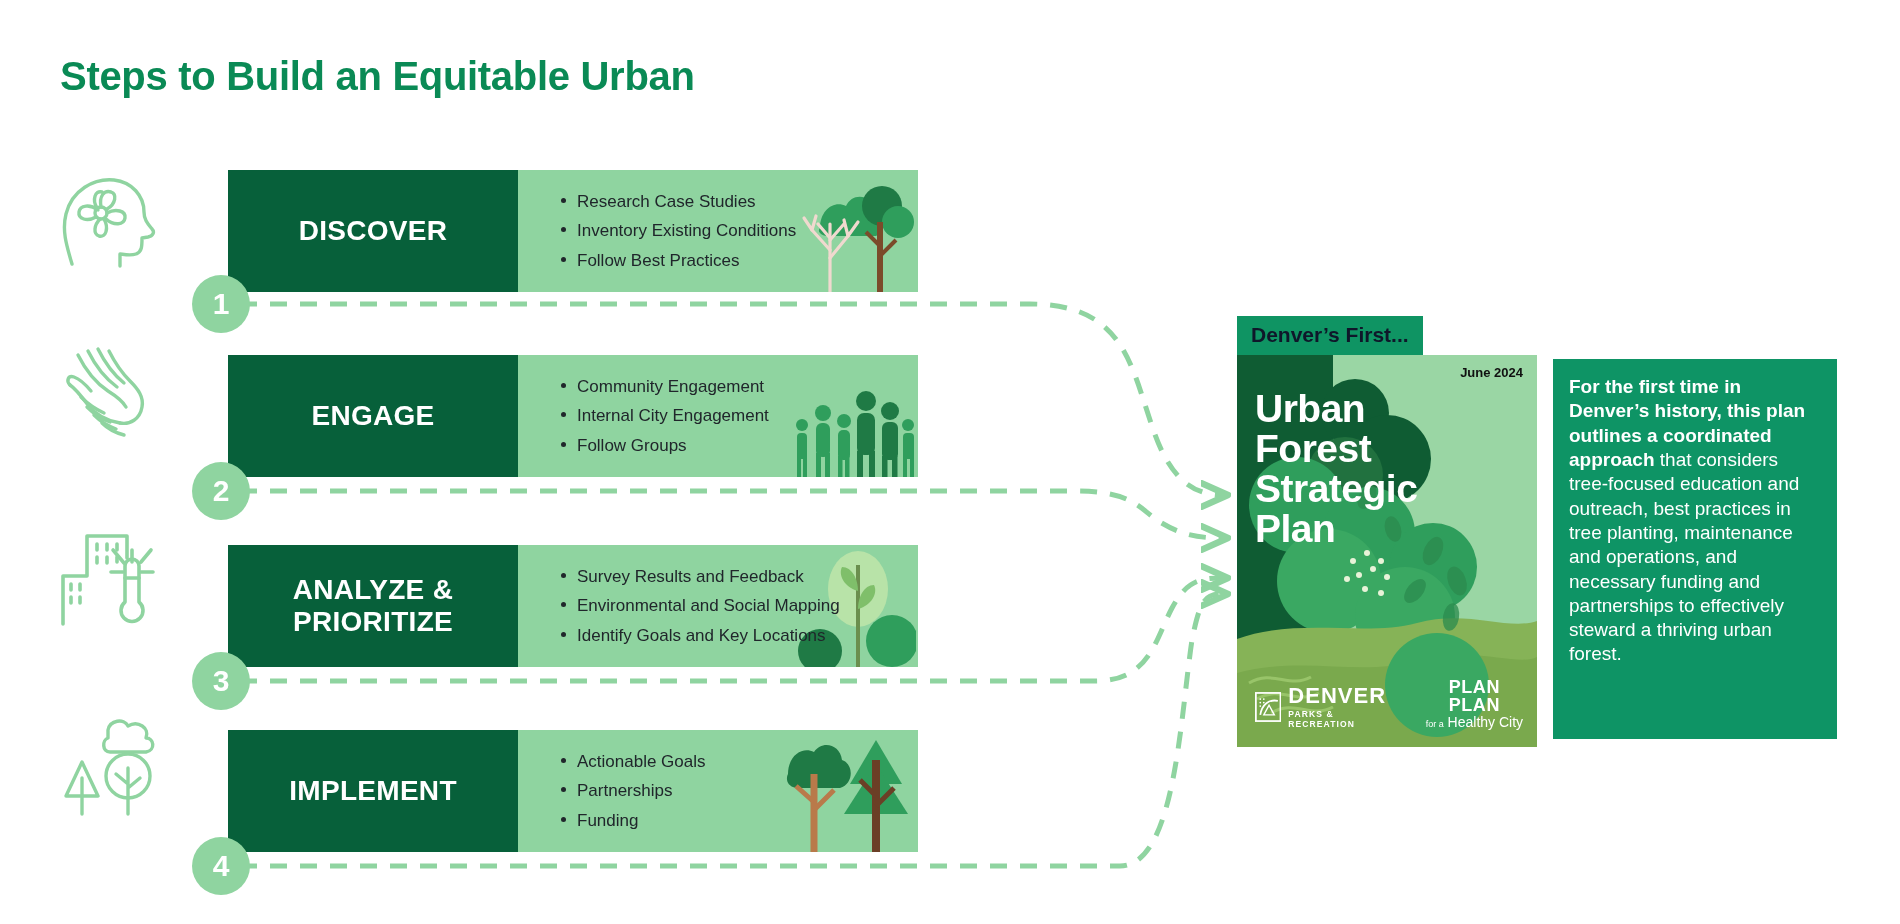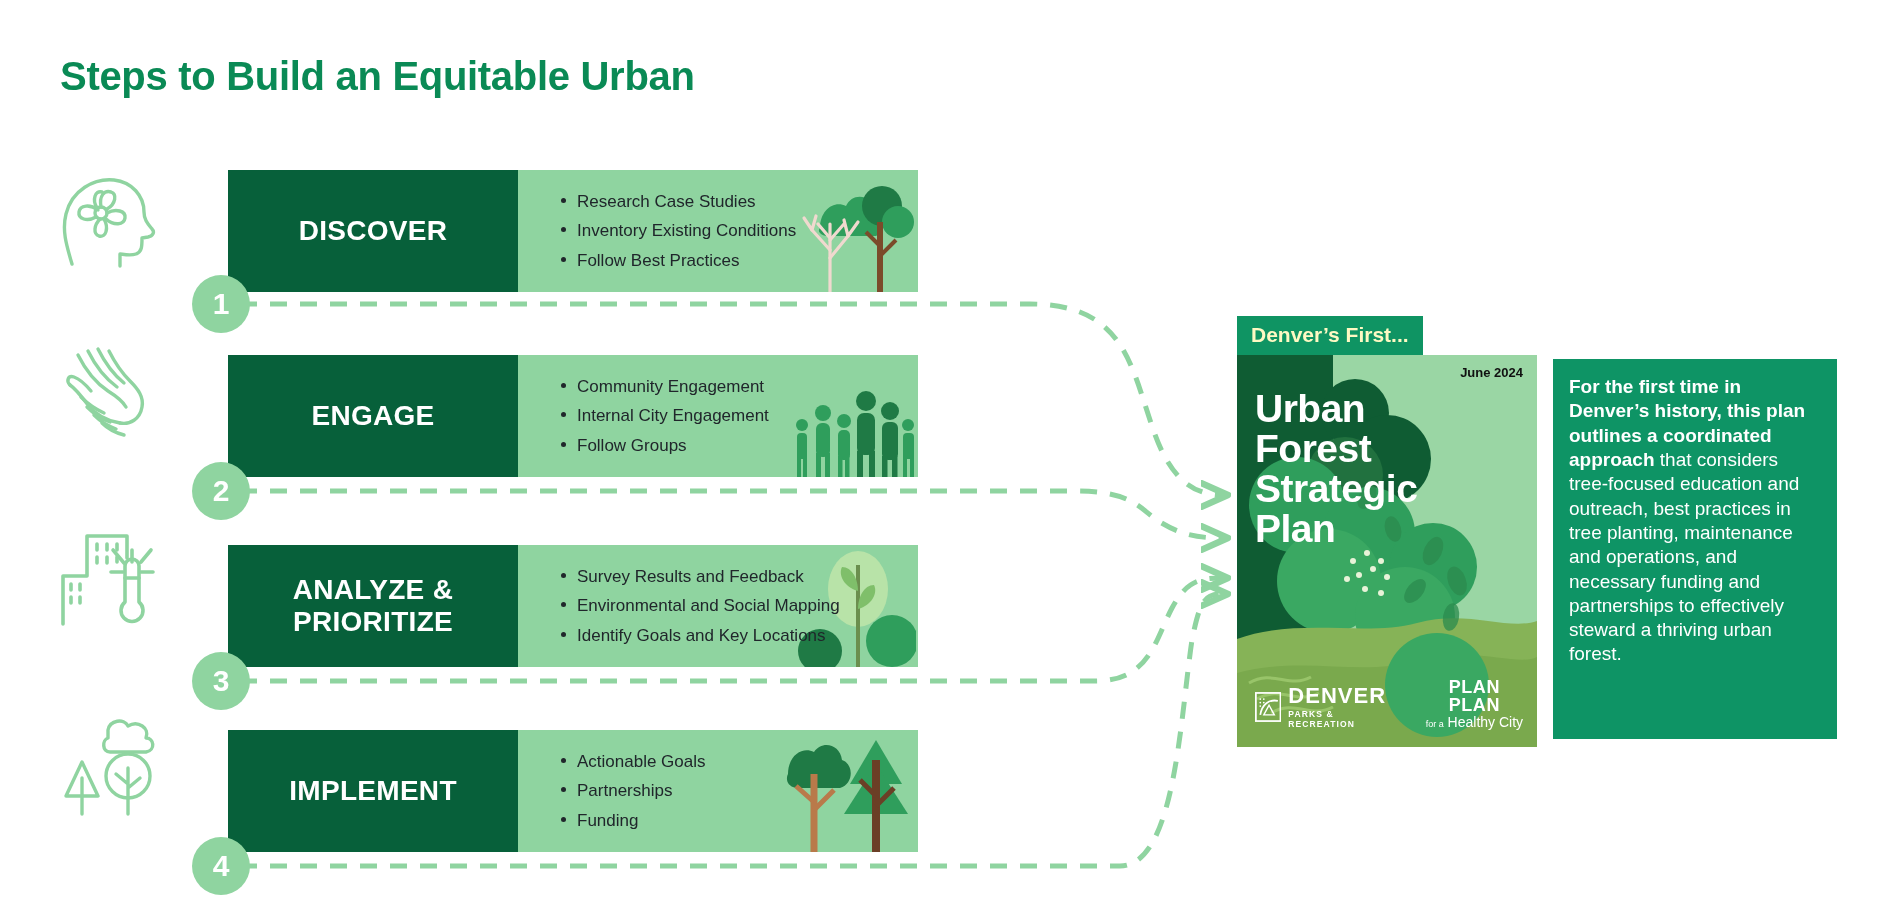--- a/index.html
+++ b/index.html
@@ -73,21 +73,21 @@
     font-size:30px;font-weight:bold;
     z-index:4;
   }
 
   
   .connectors{position:absolute;left:0;top:0;width:1900px;height:924px;z-index:2;pointer-events:none;}
 
   
   .cover-tag{
     position:absolute;left:1237px;top:316px;
-    background:#0f9463;color:#fef9c3;
+    background:#0f9463;color:#0f172a;
     font-size:21px;font-weight:bold;
     padding:7px 14px 9px 14px;
     white-space:nowrap;
   }
   .cover{
     position:absolute;left:1237px;top:355px;
     width:300px;height:392px;
     background:#9ad6a4;
     overflow:hidden;
   }

